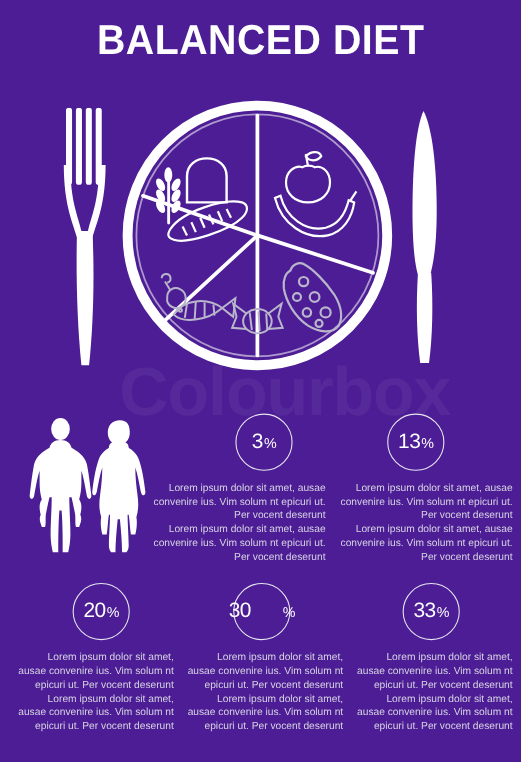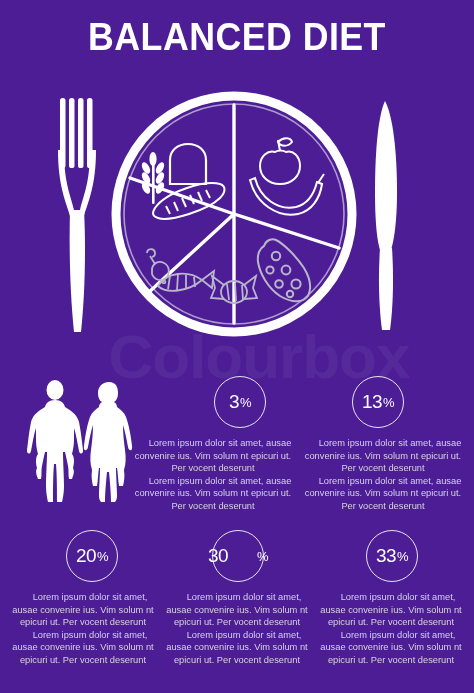--- a/index.html
+++ b/index.html
@@ -67,21 +67,21 @@
     color:#ffffff;
     font-size:19px;
     font-weight:500;
     letter-spacing:-0.5px;
   }
   .badge .pct { font-size:13px; margin-left:1px; }
   .body {
     color:#d6d3e2;
     font-size:9.3px;
     line-height:12.6px;
-    text-align:center;
+    text-align:right;
     margin-top:9px;
   }
   .body p { text-indent:14px; }
   .body p + p { text-indent:14px; }
 
   
   #stat-3  { left:130px; top:376px; width:166px; }
   #stat-3 .badge { margin:0 auto 0 84px; }
   #stat-14 { left:300px; top:376px; width:166px; }
   #stat-14 .badge { margin:0 auto 0 52px; }

